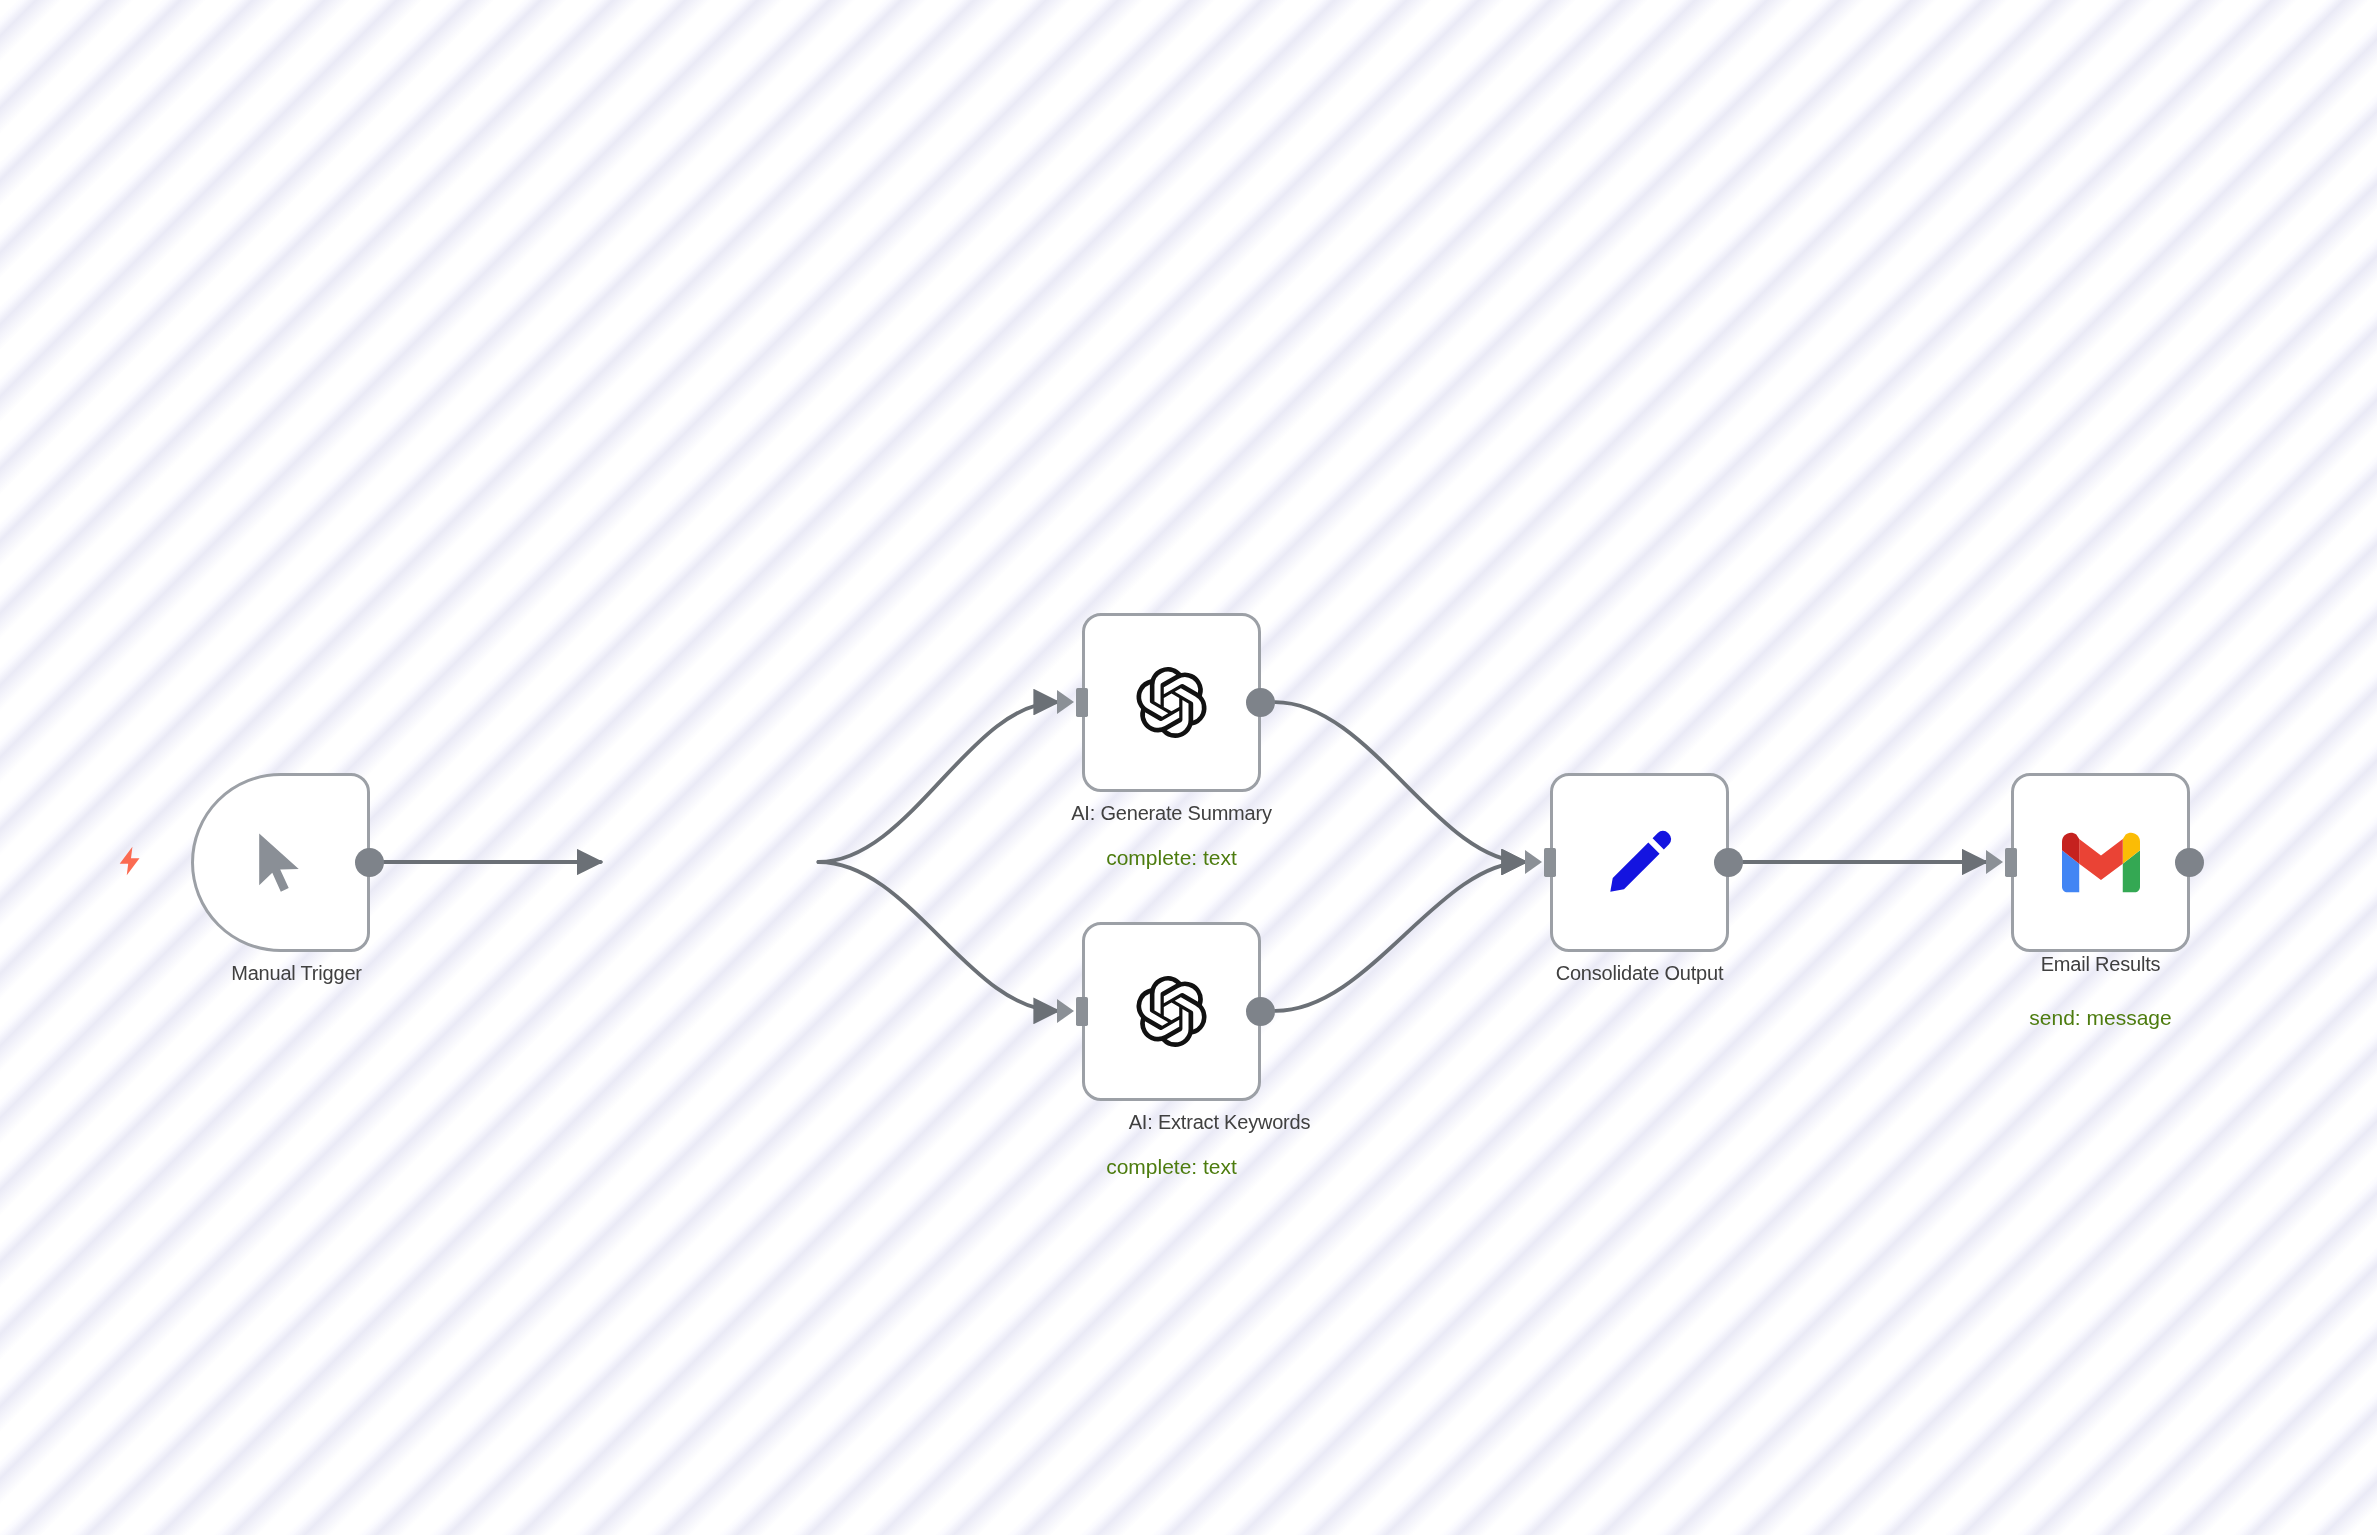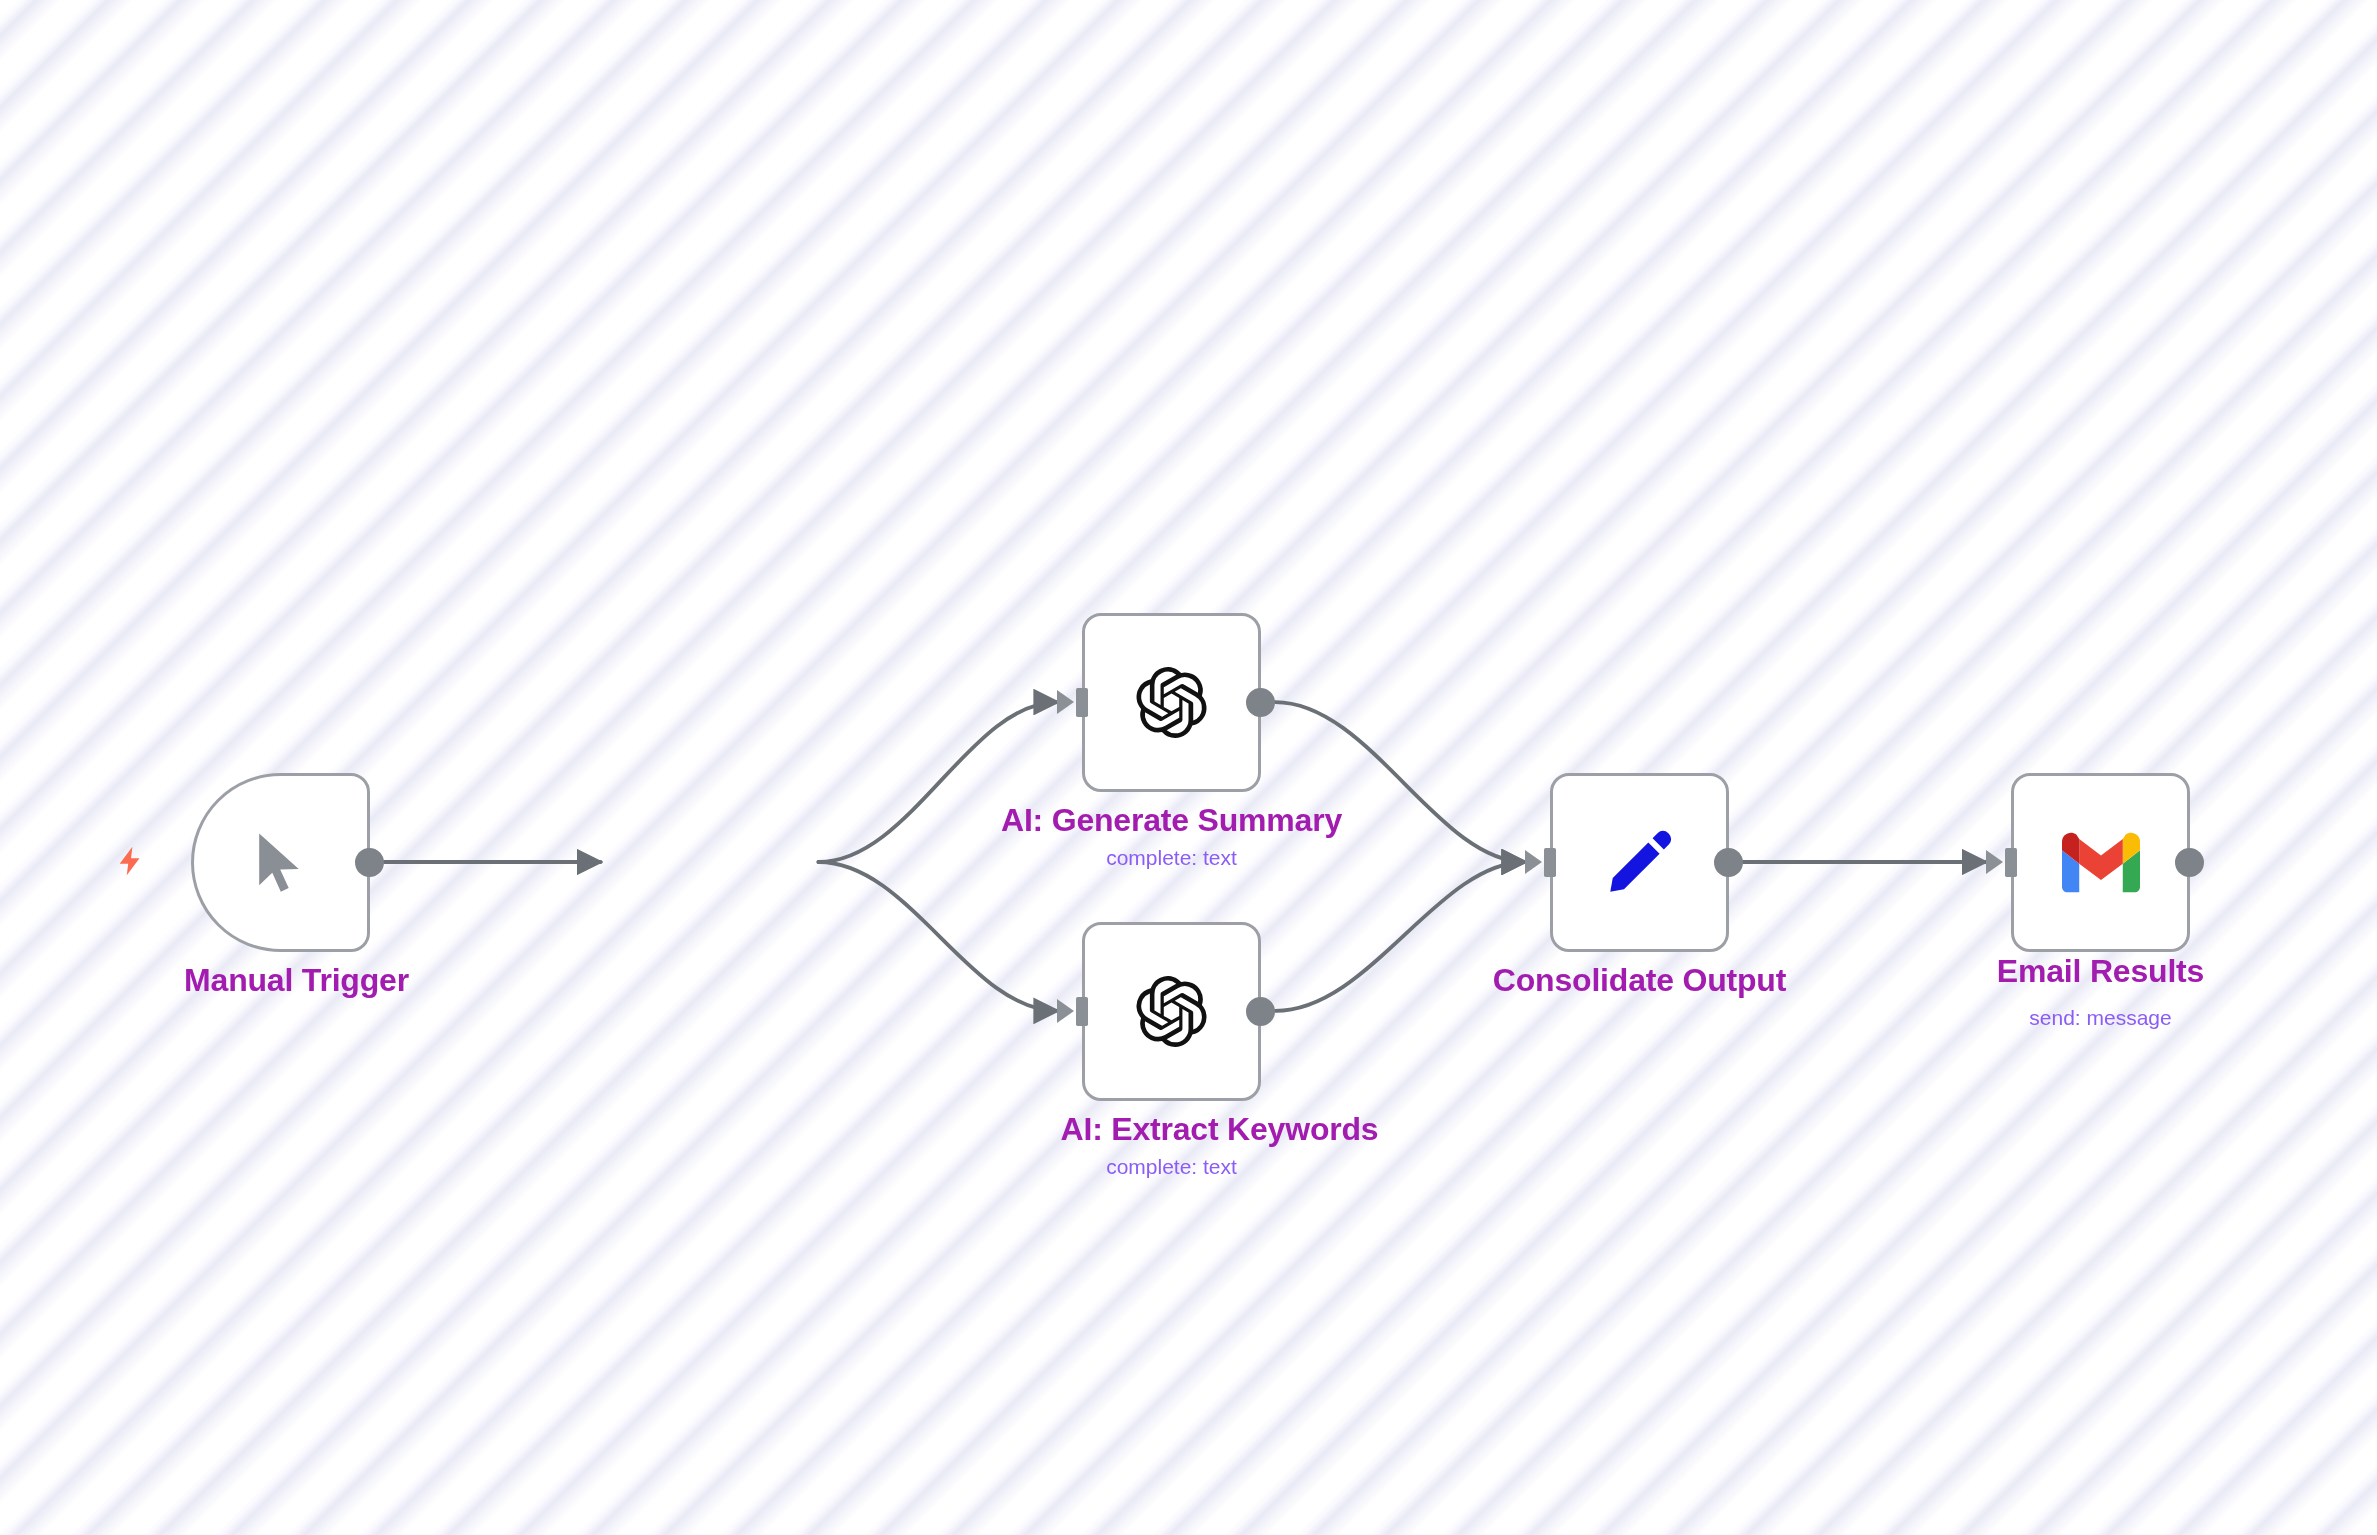--- a/index.html
+++ b/index.html
@@ -34,27 +34,27 @@
     border-radius:19px;
     box-sizing:border-box;
     display:flex;align-items:center;justify-content:center;
   }
   .node-box.trigger{
     border-radius:50% 19px 19px 50%;
   }
   .node-label{
     position:absolute;left:50%;transform:translateX(-50%);
     white-space:nowrap;
-    font-size:32px;font-weight:700;color:#a21caf;
+    font-size:20px;font-weight:400;color:#404040;
     letter-spacing:-0.2px;
   }
   .node-sub{
     position:absolute;left:50%;transform:translateX(-50%);
     white-space:nowrap;
-    font-size:21px;font-weight:400;color:#8b5cf6;
+    font-size:21px;font-weight:400;color:#4d7c0f;
   }
   
   .port-in{
     position:absolute;width:12px;height:29px;background:#8b9096;
     border-radius:1.7px;
   }
   .port-in-arrow{
     position:absolute;width:0;height:0;
     border-top:12.8px solid transparent;
     border-bottom:12.8px solid transparent;

